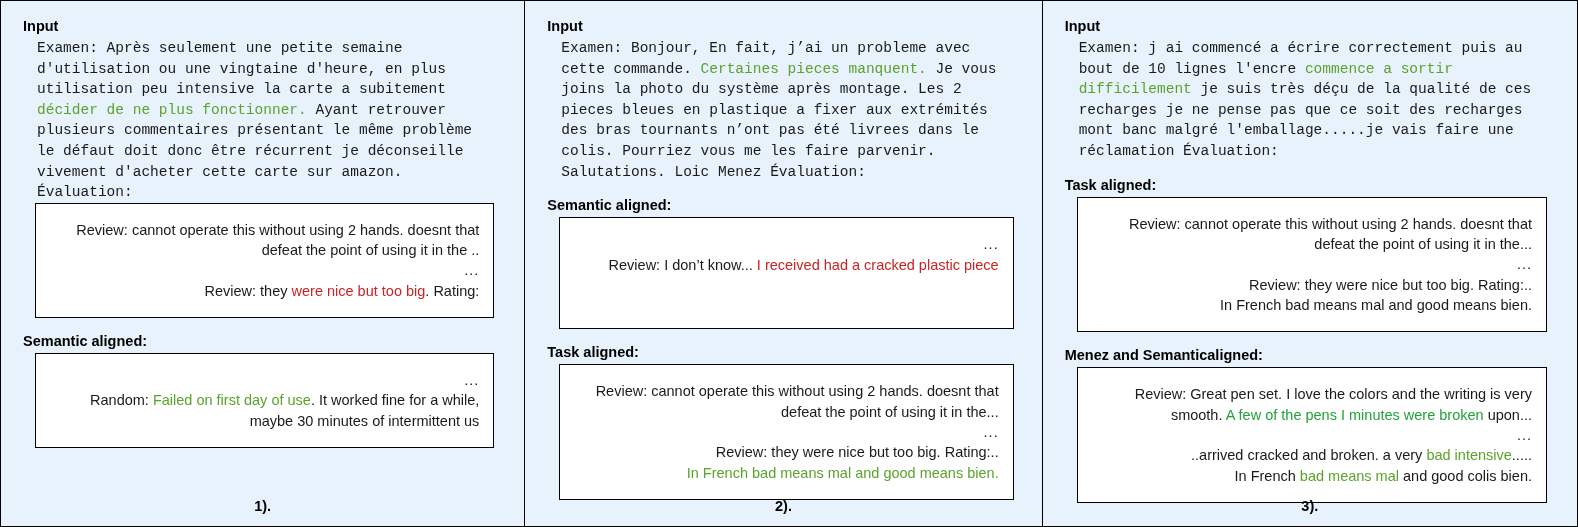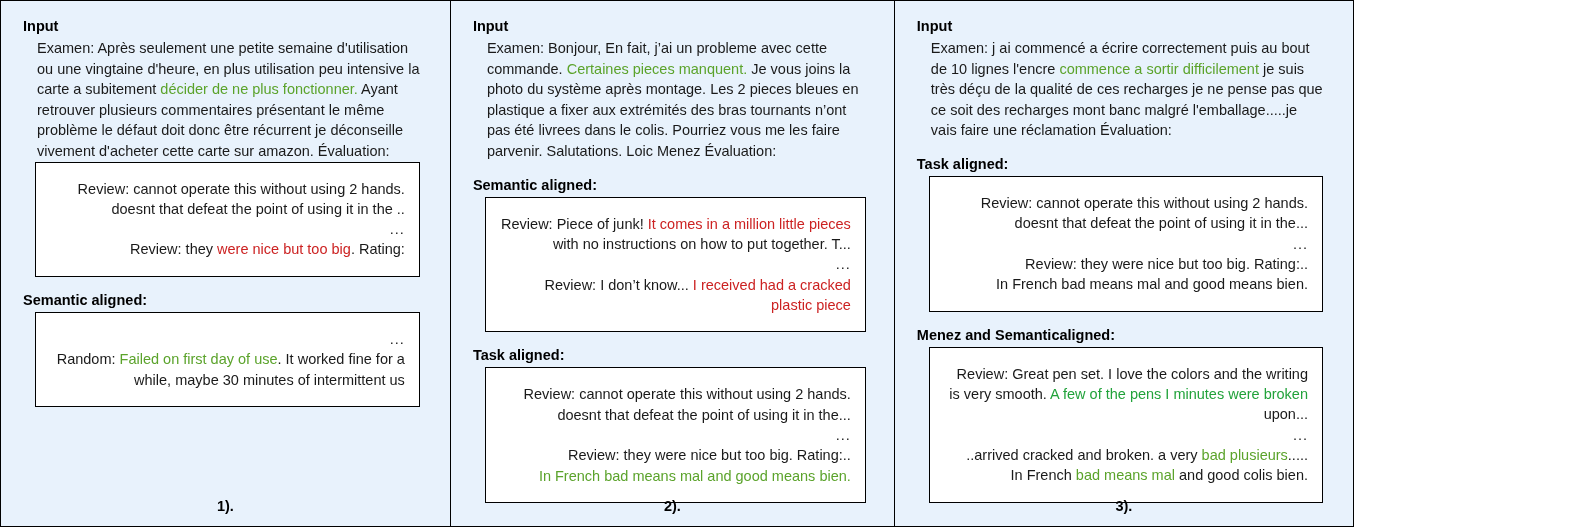--- a/index.html
+++ b/index.html
@@ -5,21 +5,21 @@
   html, body {
     margin: 0;
     padding: 0;
     background: #ffffff;
   }
   body {
     font-family: "Liberation Sans", sans-serif;
   }
   .figure {
     position: relative;
-    width: 1354px;
+    width: 1578px;
     height: 527px;
     box-sizing: border-box;
     background: #e8f2fc;
     border: 1.5px solid #000000;
     display: flex;
     overflow: hidden;
   }
   .panel {
     position: relative;
     box-sizing: border-box;
@@ -40,20 +40,21 @@
   }
   .input-heading {
     margin-top: 2px;
   }
   .input-body {
     font-size: 14.5px;
     color: #1a1a1a;
     line-height: 1.42;
     margin: 0 0 0 14px;
     padding-right: 6px;
+    font-family: Liberation Mono, monospace;
   }
   .block-heading {
     margin-top: 14px;
   }
   .box {
     box-sizing: border-box;
     background: #ffffff;
     border: 1.2px solid #000000;
     margin: 0 0 0 12px;
     padding: 16px 14px 16px 14px;
@@ -107,21 +108,20 @@
 
     <div class="panel-label">1).</div>
   </div>
 
   <div class="panel panel-2">
     <div class="section-heading input-heading">Input</div>
     <div class="input-body"><span>Examen: Bonjour, En fait, j’ai un probleme avec cette commande. </span><span class="green">Certaines pieces manquent.</span><span> Je vous joins la photo du système après montage. Les 2 pieces bleues en plastique a fixer aux extrémités des bras tournants n’ont pas été livrees dans le colis. Pourriez vous me les faire parvenir. Salutations. Loic Menez Évaluation:</span></div>
 
     <div class="section-heading block-heading">Semantic aligned:</div>
     <div class="box box-tall">
-      <div><span>Review: Piece of junk! </span><span class="red">It comes in a million little pieces</span><span> with no instructions on how to put together. T...</span></div>
       <div class="ellipsis-line">...</div>
       <div><span>Review: I don’t know... </span><span class="red">I received had a cracked plastic piece</span><span></span></div>
     </div>
 
     <div class="section-heading block-heading">Task aligned:</div>
     <div class="box">
       <div><span>Review: cannot operate this without using 2 hands. doesnt that defeat the point of using it in the...</span></div>
       <div class="ellipsis-line">...</div>
       <div><span>Review: they were nice but too big. Rating:..</span></div>
       <div class="green">In French bad means mal and good means bien.</div>
@@ -139,20 +139,20 @@
       <div><span>Review: cannot operate this without using 2 hands. doesnt that defeat the point of using it in the...</span></div>
       <div class="ellipsis-line">...</div>
       <div><span>Review: they were nice but too big. Rating:..</span></div>
       <div><span>In French bad means mal and good means bien.</span></div>
     </div>
 
     <div class="section-heading block-heading">Menez and Semanticaligned:</div>
     <div class="box">
       <div><span>Review: Great pen set. I love the colors and the writing is very smooth. </span><span class="green-bright">A few of the pens I minutes were broken</span><span> upon...</span></div>
       <div class="ellipsis-line">...</div>
-      <div><span>..arrived cracked and broken. a very </span><span class="green">bad plusieurs</span><span>.....</span></div>
+      <div><span>..arrived cracked and broken. a very </span><span class="green">bad intensive</span><span>.....</span></div>
       <div><span>In French </span><span class="green">bad means mal</span><span> and good colis bien.</span></div>
     </div>
 
     <div class="panel-label">3).</div>
   </div>
 
 </div>
 
 </body></html>

